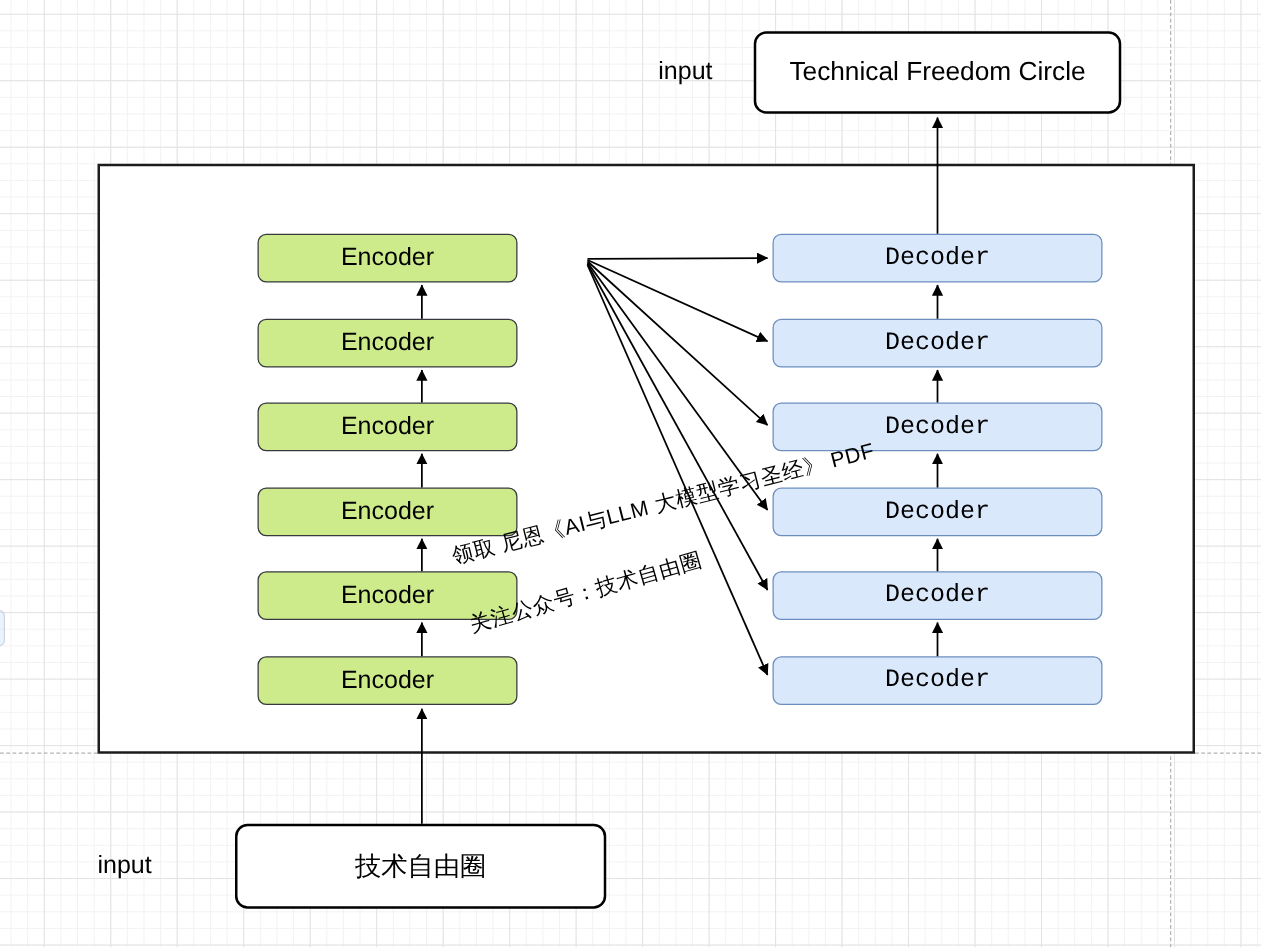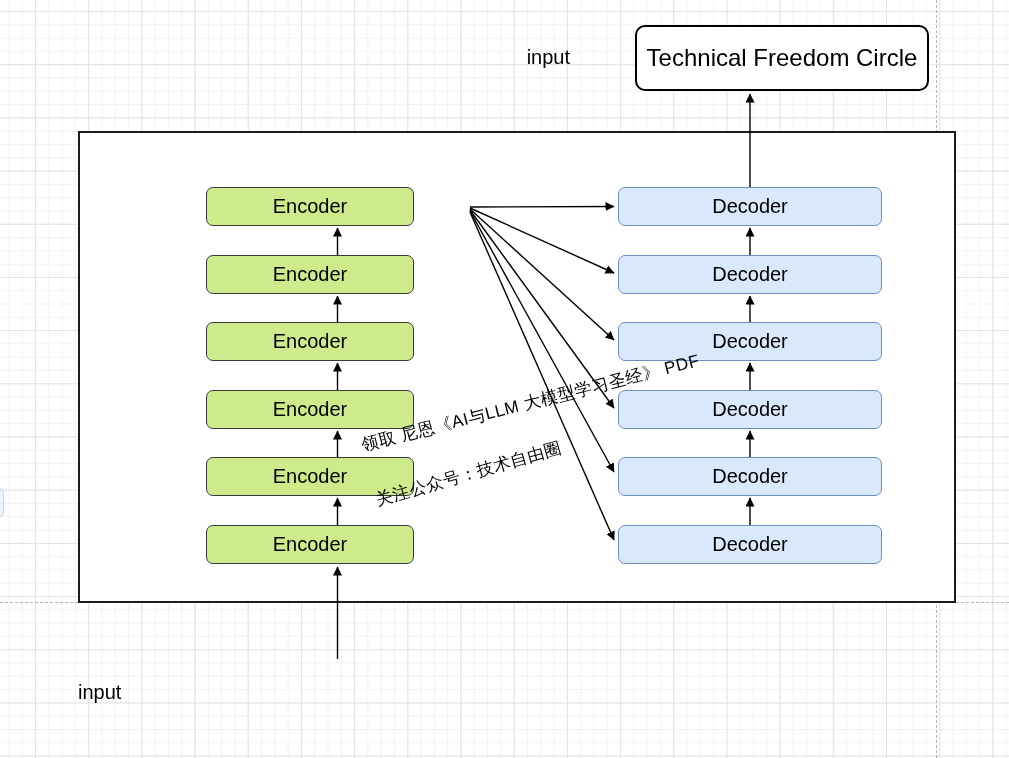--- a/index.html
+++ b/index.html
@@ -49,26 +49,27 @@
     left: 206px; width: 208px; height: 39px;
     background: var(--enc-fill, #cdeb8b);
     border: 1.5px solid var(--enc-border, #36393d);
     border-radius: 7px;
   }
   .dec {
     left: 618px; width: 264px; height: 39px;
     background: var(--dec-fill, #dae8fc);
     border: 1.5px solid var(--dec-border, #6c8ebf);
     border-radius: 7px;
+    font-family: Liberation Mono, monospace;
   }
 
   .io-box {
     position: absolute; display: flex; align-items: center; justify-content: center;
     background: #ffffff; border: 2px solid #000; border-radius: 10px;
-    font-size: 24px; z-index: 3; margin-left: 32px;
+    font-size: 21px; z-index: 3;
   }
   .output-box { left: 603px; top: 25px; width: 294px; height: 66px; }
   .input-box  { left: 188px; top: 659px; width: 297px; height: 68px; }
 
   .io-label { position: absolute; font-size: 20px; z-index: 3; text-align: center; }
   .output-label { left: 480px; top: 46px; width: 90px; text-align: right; }
   .input-label  { left: 78px;  top: 681px; }
 
   .watermark {
     position: absolute; white-space: nowrap; font-size: 17px; color: #000;
@@ -133,20 +134,23 @@
     <span>Decoder</span>
   </div>
   <div class="box dec" style="top:525px">
     <span>Decoder</span>
   </div>
 
   <div class="watermark wm1">领取 尼恩《AI与LLM 大模型学习圣经》 PDF</div>
   <div class="watermark wm2">关注公众号：技术自由圈</div>
 
   <div class="io-label input-label">input</div>
+  <div class="io-box input-box">
+    <span>技术自由圈</span>
+  </div>
 
   <svg class="arrows" viewBox="0 0 1009 758" xmlns="http://www.w3.org/2000/svg">
     <defs>
       <marker id="ah" markerWidth="12" markerHeight="12" refX="8.5" refY="4.5" orient="auto" markerUnits="userSpaceOnUse">
         <path d="M0,0 L9,4.5 L0,9 Z" fill="#000"></path>
       </marker>
     </defs>
     <g stroke="#000" stroke-width="1.4" fill="none">
 
       <line x1="337.5" y1="525" x2="337.5" y2="498" marker-end="url(#ah)"></line>

